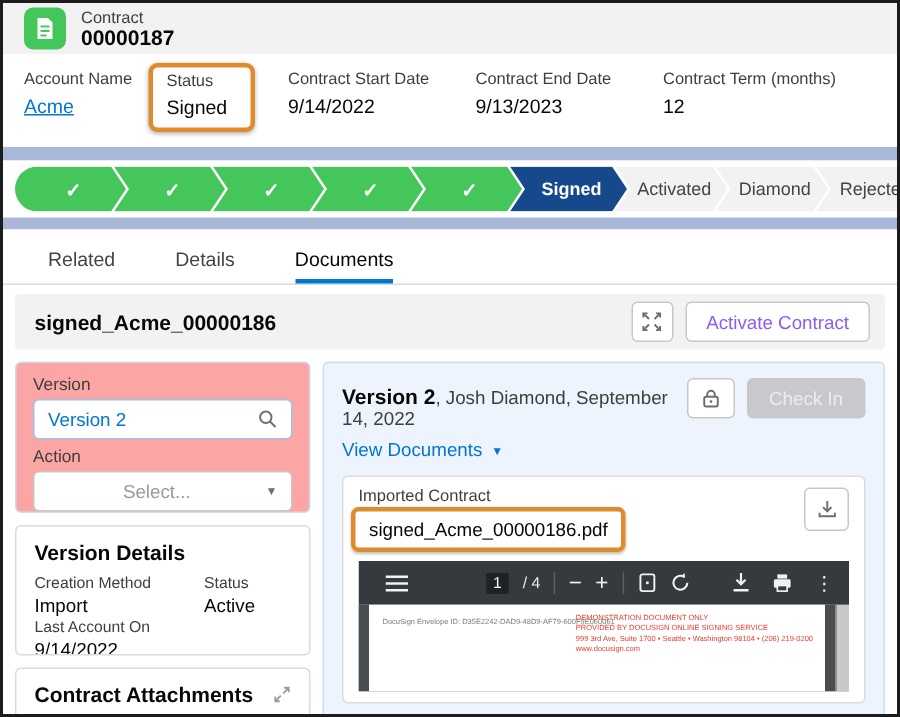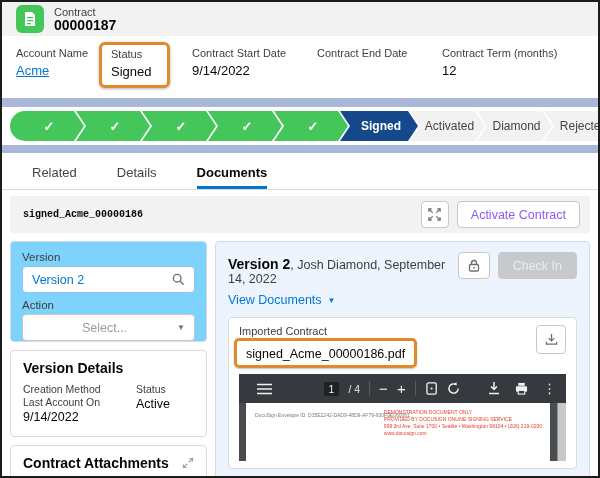--- a/index.html
+++ b/index.html
@@ -30,32 +30,32 @@
   .stage.first { margin-left:0; border-radius:15px 0 0 15px; clip-path:polygon(0 0, calc(100% - 10px) 0, 100% 50%, calc(100% - 10px) 100%, 0 100%); }
   .stage.complete { width:74px; background:#45c65a; color:#fff; }
   .stage.current  { width:78px; background:#15498c; color:#fff; }
   .stage.upcoming { width:75px; background:#f3f2f2; color:#444; font-weight:normal; }
   .check { color:#fff; font-size:13px; font-weight:bold; }
 
   
   .tabs-gap { height:6px; background:#fff; }
   .tabs { display:flex; gap:40px; padding-left:30px; border-bottom:1px solid #dddbda; height:31px; align-items:flex-end; background:#fff; }
   .tab { font-size:13px; color:#444; padding-bottom:9px; cursor:pointer; }
-  .tab.active { font-weight:bold; color:#080707; border-bottom:3px solid #0176d3; padding-bottom:6px; }
+  .tab.active { font-weight:normal; color:#080707; border-bottom:3px solid #0176d3; padding-bottom:6px; }
 
   
   .section-bar { margin:6px 8px 0; background:#f3f2f2; border-radius:3px; height:37px; display:flex; align-items:center; padding:0 10px 0 13px; }
-  .section-title { font-size:10px; font-weight:bold; color:#080707; flex:1;font-family:Liberation Mono, monospace; }
+  .section-title { font-size:14px; font-weight:bold; color:#080707; flex:1; }
   .icon-btn { width:28px; height:27px; background:#fff; border:1px solid #c9c7c5; border-radius:4px; display:flex; align-items:center; justify-content:center; cursor:pointer; }
   .activate-btn { height:27px; margin-left:8px; padding:0 13px; background:#fff; border:1px solid #c9c7c5; border-radius:4px; color:#8b5cf6; font-size:12.5px; cursor:pointer; font-family:Liberation Sans, sans-serif; }
 
   
   .body-cols { display:flex; gap:8px; margin:8px 8px 0; height:239px; }
   .left-col { width:197px; flex:none; }
-  .card-blue { background:#7dd3fc; border:1px solid #cfdcf0; border-radius:4px; padding:9px 11px; height:101px; overflow:hidden; margin-bottom:8px; }
+  .card-blue { background:#fca5a5; border:1px solid #cfdcf0; border-radius:4px; padding:9px 11px; height:101px; overflow:hidden; margin-bottom:8px; }
   .in-label { font-size:11.5px; color:#3e3e3c; margin-bottom:3px; }
   .combo { height:27px; background:#fff; border:1px solid #9ebef0; border-radius:4px; display:flex; align-items:center; padding:0 9px; margin-bottom:6px; cursor:pointer; }
   .combo .val { flex:1; font-size:12.5px; color:#0176d3; }
   .select { height:27px; background:#fff; border:1px solid #c9c7c5; border-radius:4px; display:flex; align-items:center; padding:0 9px; cursor:pointer;text-align:center; }
   .select .ph { flex:1; font-size:12.5px; color:#9b9b9b; }
   .caret { font-size:8px; color:#706e6b; }
 
   .card-white { background:#fff; border:1px solid #dddbda; border-radius:4px; padding:9px 12px; margin-bottom:8px; }
   .vd-card { height:87px; overflow:hidden; }
   .card-h { font-size:14px; font-weight:bold; color:#080707; }
@@ -131,20 +131,21 @@
         <div class="f-label">Status</div>
         <div class="f-value">Signed</div>
       </div>
     </div>
     <div class="field w3">
       <div class="f-label">Contract Start Date</div>
       <div class="f-value">9/14/2022</div>
     </div>
     <div class="field w4">
       <div class="f-label">Contract End Date</div>
+      <div class="f-value">9/13/2023</div>
     </div>
     <div class="field">
       <div class="f-label">Contract Term (months)</div>
       <div class="f-value">12</div>
     </div>
   </div>
 
   <div class="band"></div>
 
   <div class="path-row">
@@ -208,20 +209,21 @@
           <span class="ph">Select...</span>
           <span class="caret">▼</span>
         </div>
       </div>
 
       <div class="card-white vd-card">
         <div class="card-h">Version Details</div>
         <div class="vd-grid">
           <div class="vd-colL">
             <div class="vd-label">Creation Method</div>
+            <div class="vd-value">Import</div>
             <div class="vd-label">Last Account On</div>
             <div class="vd-value">9/14/2022</div>
           </div>
           <div class="vd-colR">
             <div class="vd-label">Status</div>
             <div class="vd-value">Active</div>
           </div>
         </div>
       </div>
 

